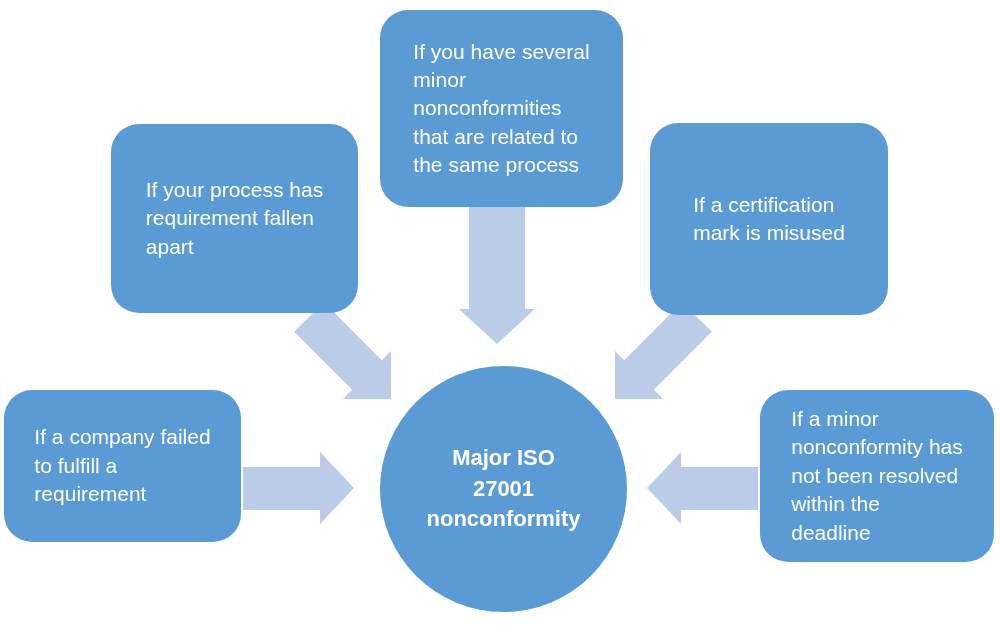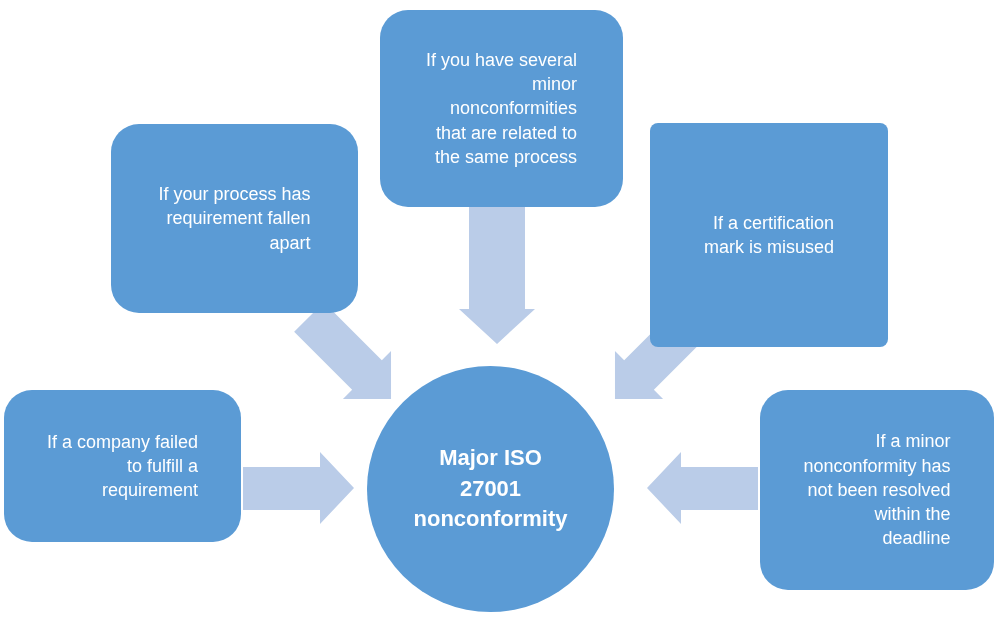--- a/index.html
+++ b/index.html
@@ -26,48 +26,48 @@
   }
   .cause-box {
     position: absolute;
     z-index: 2;
     background: var(--shape-fill);
     border-radius: 28px;
     color: var(--text-color);
     display: flex;
     align-items: center;
     justify-content: center;
-    text-align: right;
-    font-size: 18px;
+    text-align: left;
+    font-size: 21px;
     line-height: 1.35;
     white-space: pre-line;
     padding: 6px 2px;
   }
   .center-circle {
     position: absolute;
     z-index: 2;
-    left: 367px; top: 366px;
+    left: 380px; top: 366px;
     width: 247px; height: 246px;
     background: var(--shape-fill);
     border-radius: 50%;
     color: var(--text-color);
     display: flex;
     align-items: center;
     justify-content: center;
     text-align: center;
     font-size: 22px;
     font-weight: bold;
     line-height: 1.4;
     white-space: pre-line;
   }
   .box-top-left   { left: 111px; top: 124px; width: 247px; height: 189px; }
   .box-top-center { left: 380px; top: 10px;  width: 243px; height: 197px; }
-  .box-top-right  { left: 650px; top: 123px; width: 238px; height: 224px; border-radius: 8px; }
+  .box-top-right  { left: 650px; top: 123px; width: 238px; height: 192px; }
   .box-left       { left: 4px;   top: 390px; width: 237px; height: 152px; }
-  .box-right      { left: 760px; top: 390px; width: 234px; height: 200px; }
+  .box-right      { left: 760px; top: 390px; width: 234px; height: 172px; }
   .arrow-layer polygon { fill: var(--arrow-fill); }
 </style>
 </head>
 <body>
 
 <div class="canvas">
 
   <svg class="arrow-layer" viewBox="0 0 1000 628" xmlns="http://www.w3.org/2000/svg" aria-hidden="true">
 
     <polygon points="469,204 525,204 525,309 535,309 497,344 459,309 469,309"></polygon>

